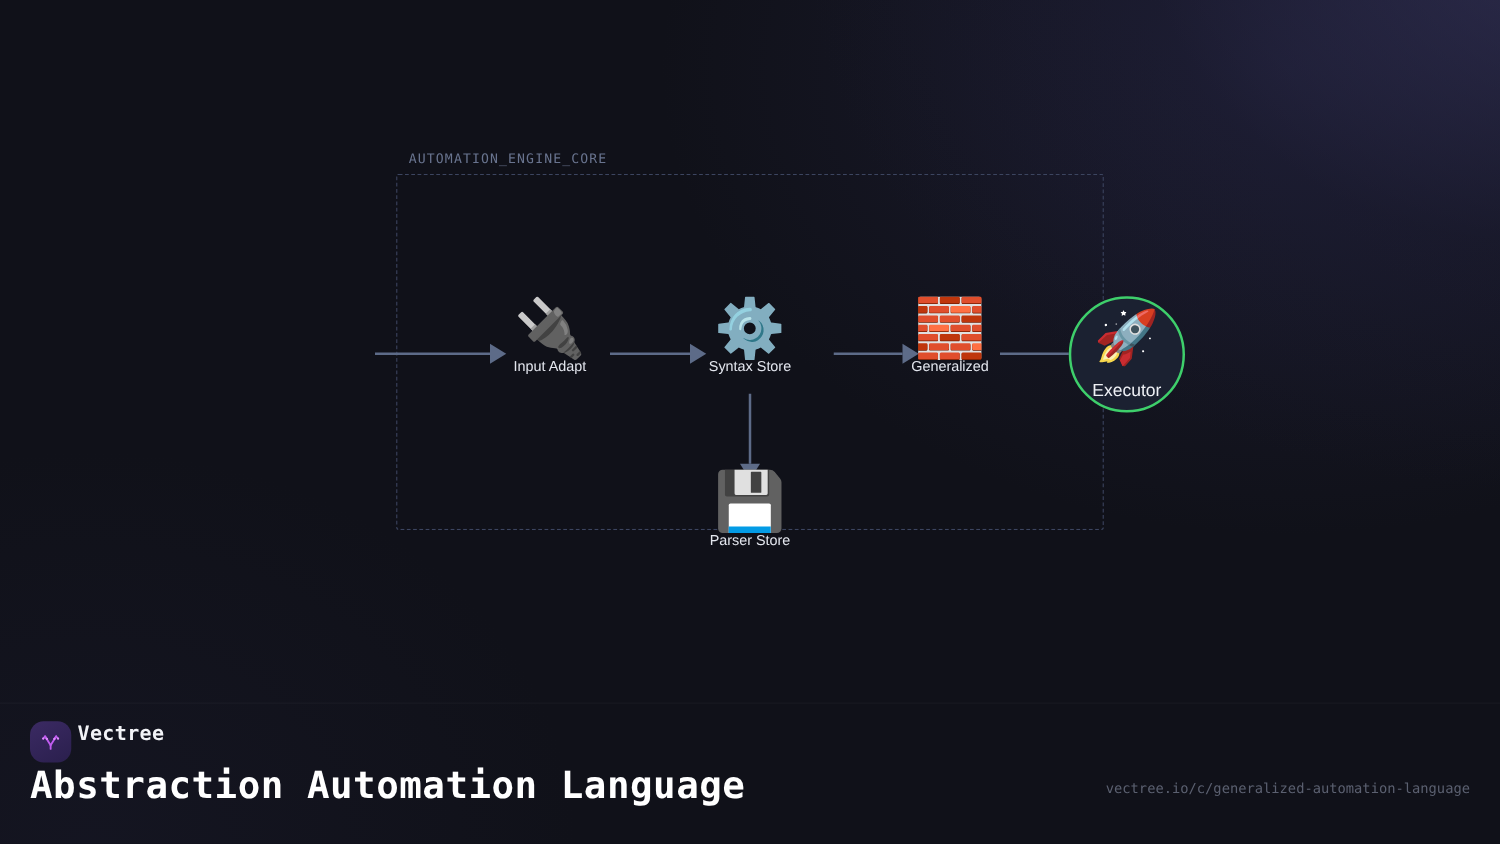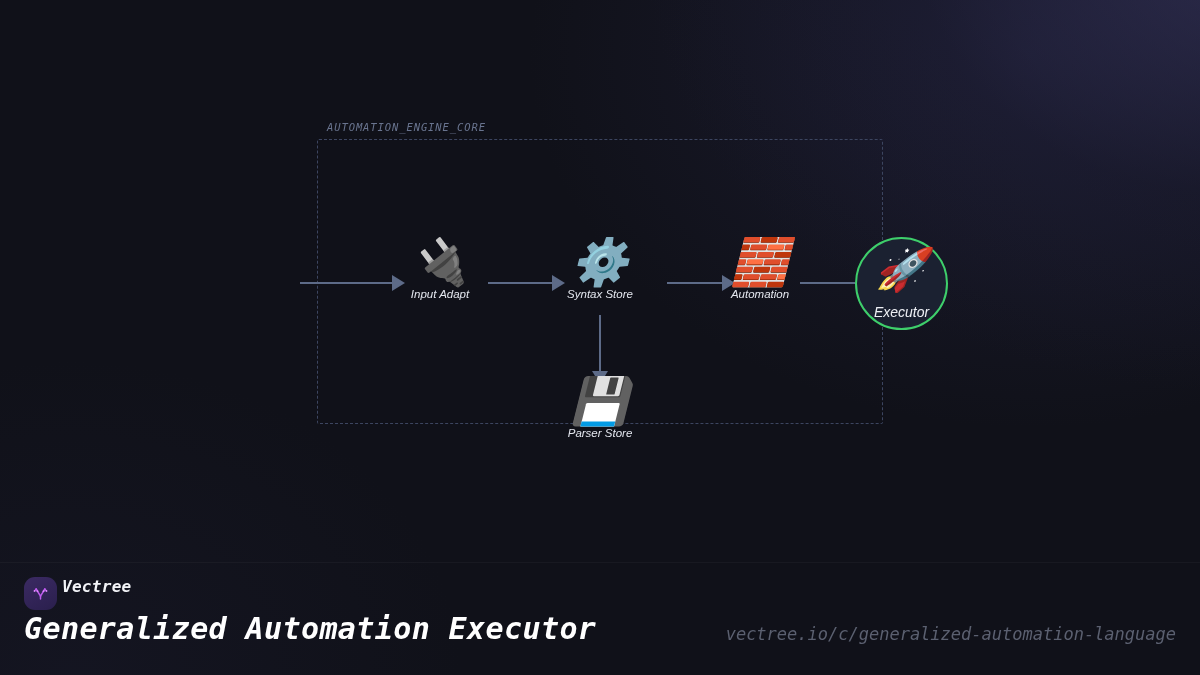--- a/index.html
+++ b/index.html
@@ -21,21 +21,20 @@
     position: absolute;
     inset: 0;
     width: 1200px;
     height: 675px;
     background-color: #101119;
     background-image:
       radial-gradient(860px 620px at 104% -6%, rgba(60,58,104,0.55) 0%, rgba(33,33,62,0.26) 38%, rgba(16,17,25,0) 70%),
       radial-gradient(700px 520px at 86% 8%, rgba(45,44,82,0.40) 0%, rgba(16,17,25,0) 72%),
       radial-gradient(520px 420px at 6% 100%, rgba(30,30,52,0.30) 0%, rgba(16,17,25,0) 75%);
     overflow: hidden;
-    font-style: italic;
   }
 
   
   .stage {
     position: absolute;
     inset: 0;
   }
 
   .group-box {
     position: absolute;
@@ -179,21 +178,21 @@
     font-weight: bold;
     color: #ffffff;
     letter-spacing: 0.4px;
     white-space: nowrap;
   }
   .url {
     position: absolute;
     right: 24px;
     top: 624px;
     font-family: "DejaVu Sans Mono", "Liberation Mono", monospace;
-    font-size: 17px;
+    font-size: 11px;
     color: #5b6070;
     white-space: nowrap;
   }
 </style>
 </head>
 <body>
 
 <div class="canvas">
 
   <div class="stage">
@@ -220,21 +219,21 @@
       <div class="nlabel">Input Adapt</div>
     </div>
 
     <div class="node" style="left:600px; top:236px;">
       <div class="glyph">⚙️</div>
       <div class="nlabel">Syntax Store</div>
     </div>
 
     <div class="node" style="left:760px; top:236px;">
       <div class="glyph">🧱</div>
-      <div class="nlabel">Automation</div>
+      <div class="nlabel">Generalized</div>
     </div>
 
     <div class="node-circle" style="left:855px; top:237px;">
       <div class="glyph">🚀</div>
       <div class="nlabel">Executor</div>
     </div>
 
     <div class="node" style="left:600px; top:375px;">
       <div class="glyph">💾</div>
       <div class="nlabel">Parser Store</div>
@@ -259,17 +258,17 @@
           <circle cx="5.2" cy="9" r="1.05"></circle>
           <circle cx="8.6" cy="9.3" r="1.05"></circle>
           <circle cx="15.4" cy="9.3" r="1.05"></circle>
           <circle cx="18.8" cy="9" r="1.05"></circle>
         </g>
       </svg>
     </div>
     <div class="brand-name">Vectree</div>
   </div>
 
-  <div class="headline">Generalized Automation Executor</div>
+  <div class="headline">Abstraction Automation Language</div>
 
   <div class="url">vectree.io/c/generalized-automation-language</div>
 
 </div>
 
 </body></html>

